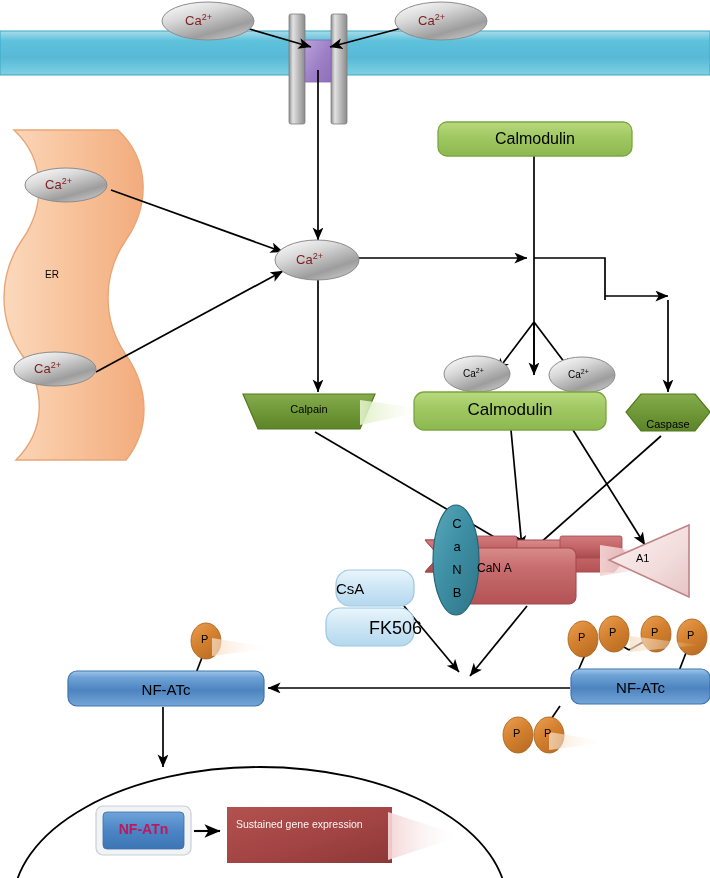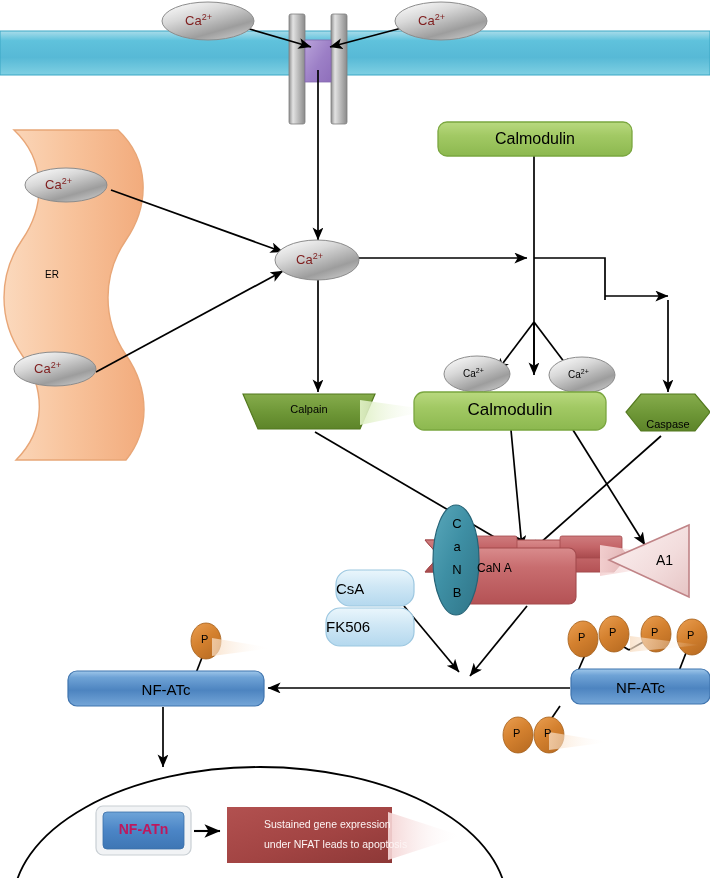--- a/index.html
+++ b/index.html
@@ -349,28 +349,28 @@
   <div>C</div>
   <div>a</div>
   <div>N</div>
   <div>B</div>
 </div>
 
 <div class="lbl" style="left:477px;top:561px;font-size:12px;">
   <span>CaN A</span>
 </div>
 
-<div class="lbl" style="left:656px;top:552px;font-size:14px;">
+<div class="lbl" style="left:636px;top:552px;font-size:11px;">
   <span>A1</span>
 </div>
 
 <div class="lbl" style="left:336px;top:580px;width:56px;text-align:left;font-size:15px;">
   <span>CsA</span>
 </div>
-<div class="lbl" style="left:326px;top:618px;width:96px;text-align:left;font-size:15px;">
+<div class="lbl" style="left:326px;top:618px;width:96px;text-align:right;font-size:18px;">
   <span>FK506</span>
 </div>
 
 <div class="lbl" style="left:201px;top:633px;font-size:11px;">
   <span>P</span>
 </div>
 <div class="lbl" style="left:578px;top:631px;font-size:11px;">
   <span>P</span>
 </div>
 <div class="lbl" style="left:609px;top:626px;font-size:11px;">
@@ -393,18 +393,17 @@
   <span>NF-ATc</span>
 </div>
 <div class="lbl" style="left:571px;top:679px;width:139px;text-align:center;font-size:15px;">
   <span>NF-ATc</span>
 </div>
 
 <div class="lbl" style="left:103px;top:821px;width:81px;text-align:center;font-size:14px;color:#be185d;font-weight:600;">
   <span>NF-ATn</span>
 </div>
 
-<div class="lbl" style="left:236px;top:814px;width:150px;font-size:10.5px;color:#fdf4f4;line-height:20px;margin-left:28px;">
+<div class="lbl" style="left:236px;top:814px;width:150px;font-size:10.5px;color:#fdf4f4;line-height:20px;">
   <div>Sustained gene expression</div>
-  <div>under NFAT leads to apoptosis</div>
 </div>
 
 </div>
 
 </body></html>

